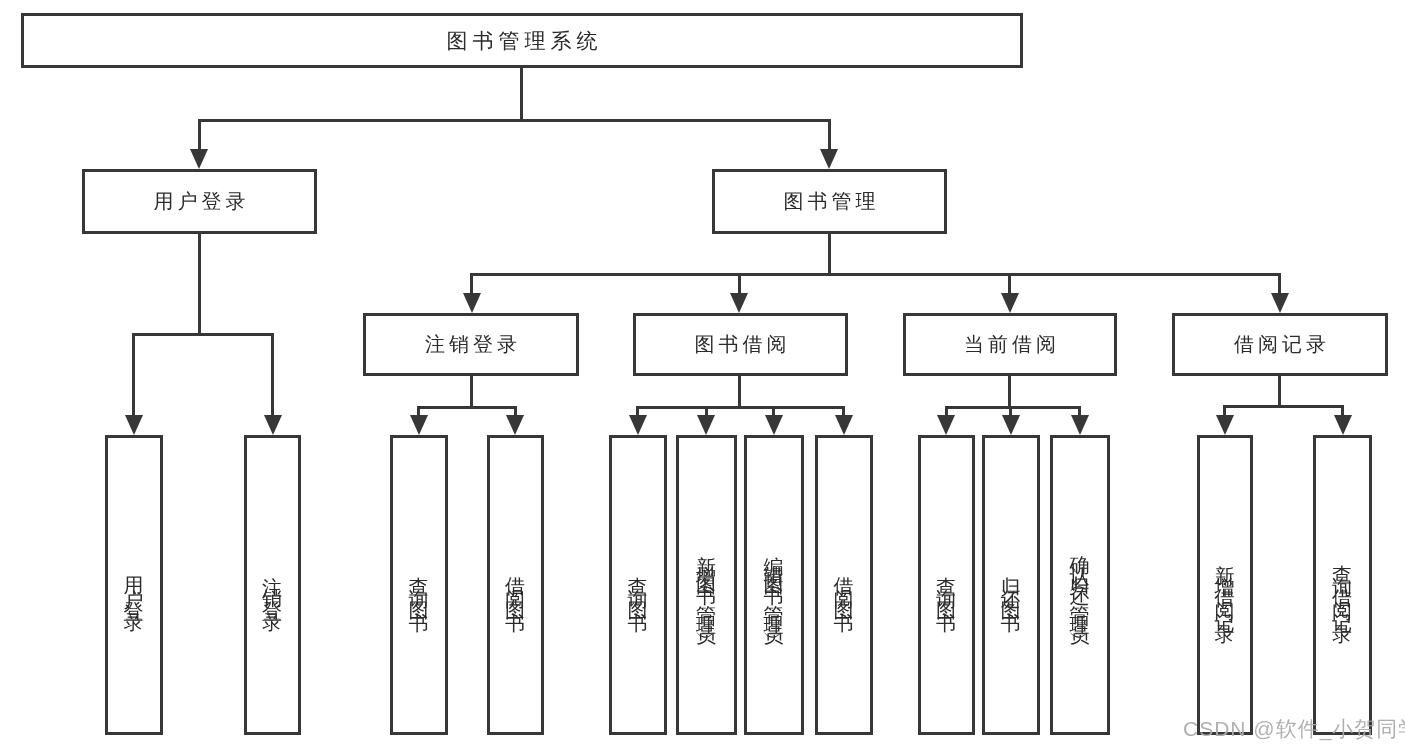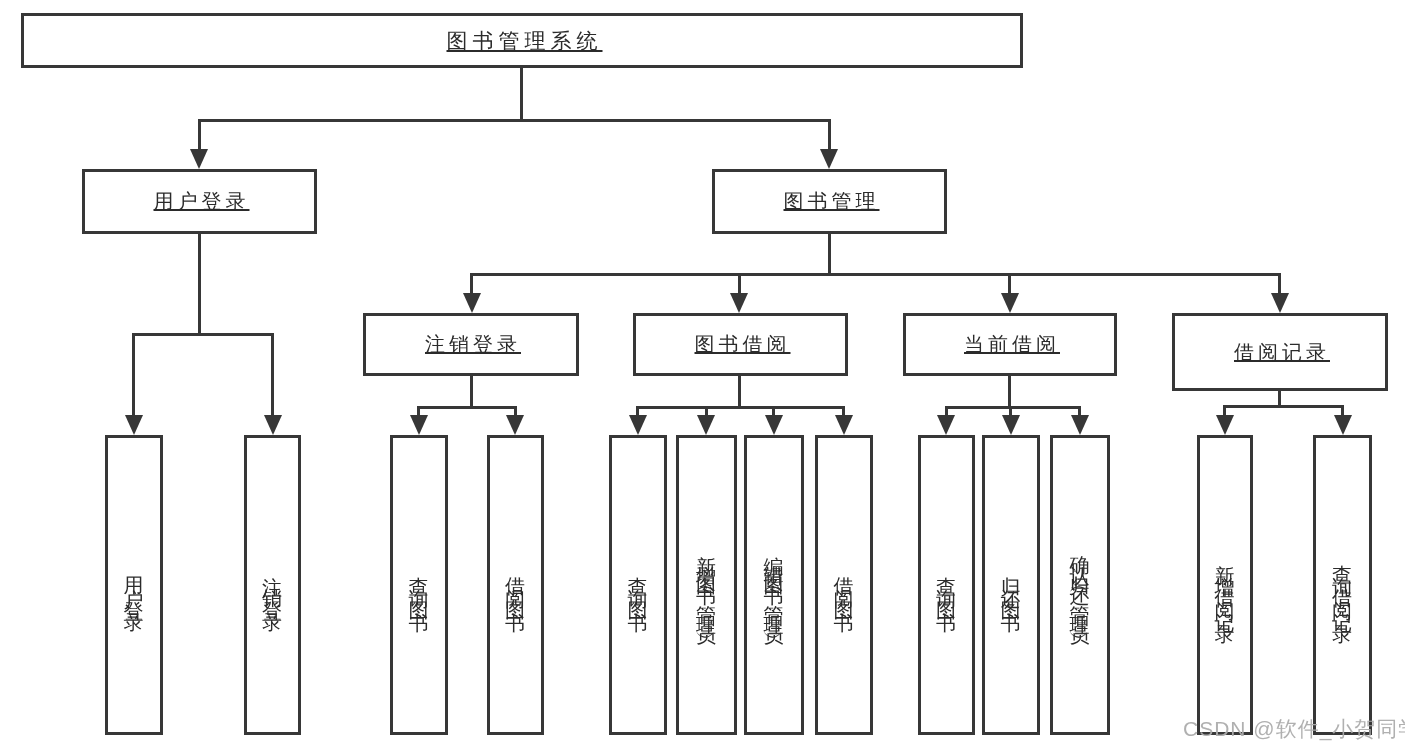--- a/index.html
+++ b/index.html
@@ -4,21 +4,21 @@
 <style>
   html,body{margin:0;padding:0;background:#ffffff;}
   #canvas{
     position:relative;width:1405px;height:747px;background:#ffffff;overflow:hidden;
     font-family:"Liberation Sans","DejaVu Sans",sans-serif;color:#2b2b2b;
   }
   .box{
     position:absolute;background:#ffffff;border:3px solid #373737;box-sizing:border-box;
     display:flex;align-items:center;justify-content:center;z-index:2;
   }
-  .hlabel{font-size:20px;letter-spacing:4px;color:#2b2b2b;white-space:nowrap;text-indent:4px;text-decoration:underline;}
+  .hlabel{font-size:20px;letter-spacing:4px;color:#2b2b2b;white-space:nowrap;text-indent:4px;}
   .root-label{font-size:21px;letter-spacing:5px;text-indent:5px;}
   .vtext{
     writing-mode:vertical-lr;text-orientation:mixed;
     font-size:20px;color:#2b2b2b;line-height:1;white-space:nowrap;
   }
   .sp-wide{letter-spacing:12px;}
   .sp-narrow{letter-spacing:10px;}
   .vl{position:absolute;width:3px;background:#373737;z-index:1;}
   .hl{position:absolute;height:3px;background:#373737;z-index:1;}
   .arw{
@@ -74,21 +74,21 @@
 
   <div class="box" style="left:363px;top:313px;width:216px;height:63px;">
     <span class="hlabel">注销登录</span>
   </div>
   <div class="box" style="left:903px;top:313px;width:214px;height:63px;">
     <span class="hlabel">当前借阅</span>
   </div>
   <div class="box" style="left:633px;top:313px;width:215px;height:63px;">
     <span class="hlabel">图书借阅</span>
   </div>
-  <div class="box" style="left:1172px;top:313px;width:216px;height:78px;text-align:right;">
+  <div class="box" style="left:1172px;top:313px;width:216px;height:63px;text-align:right;">
     <span class="hlabel">借阅记录</span>
   </div>
 
   <div class="vl" style="left:470px;top:375px;height:32px;"></div>
   <div class="hl" style="left:417px;top:406px;width:100px;"></div>
   <div class="vl" style="left:417px;top:406px;height:13px;"></div>
   <div class="arw" style="left:410px;top:415px;"></div>
   <div class="vl" style="left:514px;top:406px;height:13px;"></div>
   <div class="arw" style="left:506px;top:415px;"></div>
 

